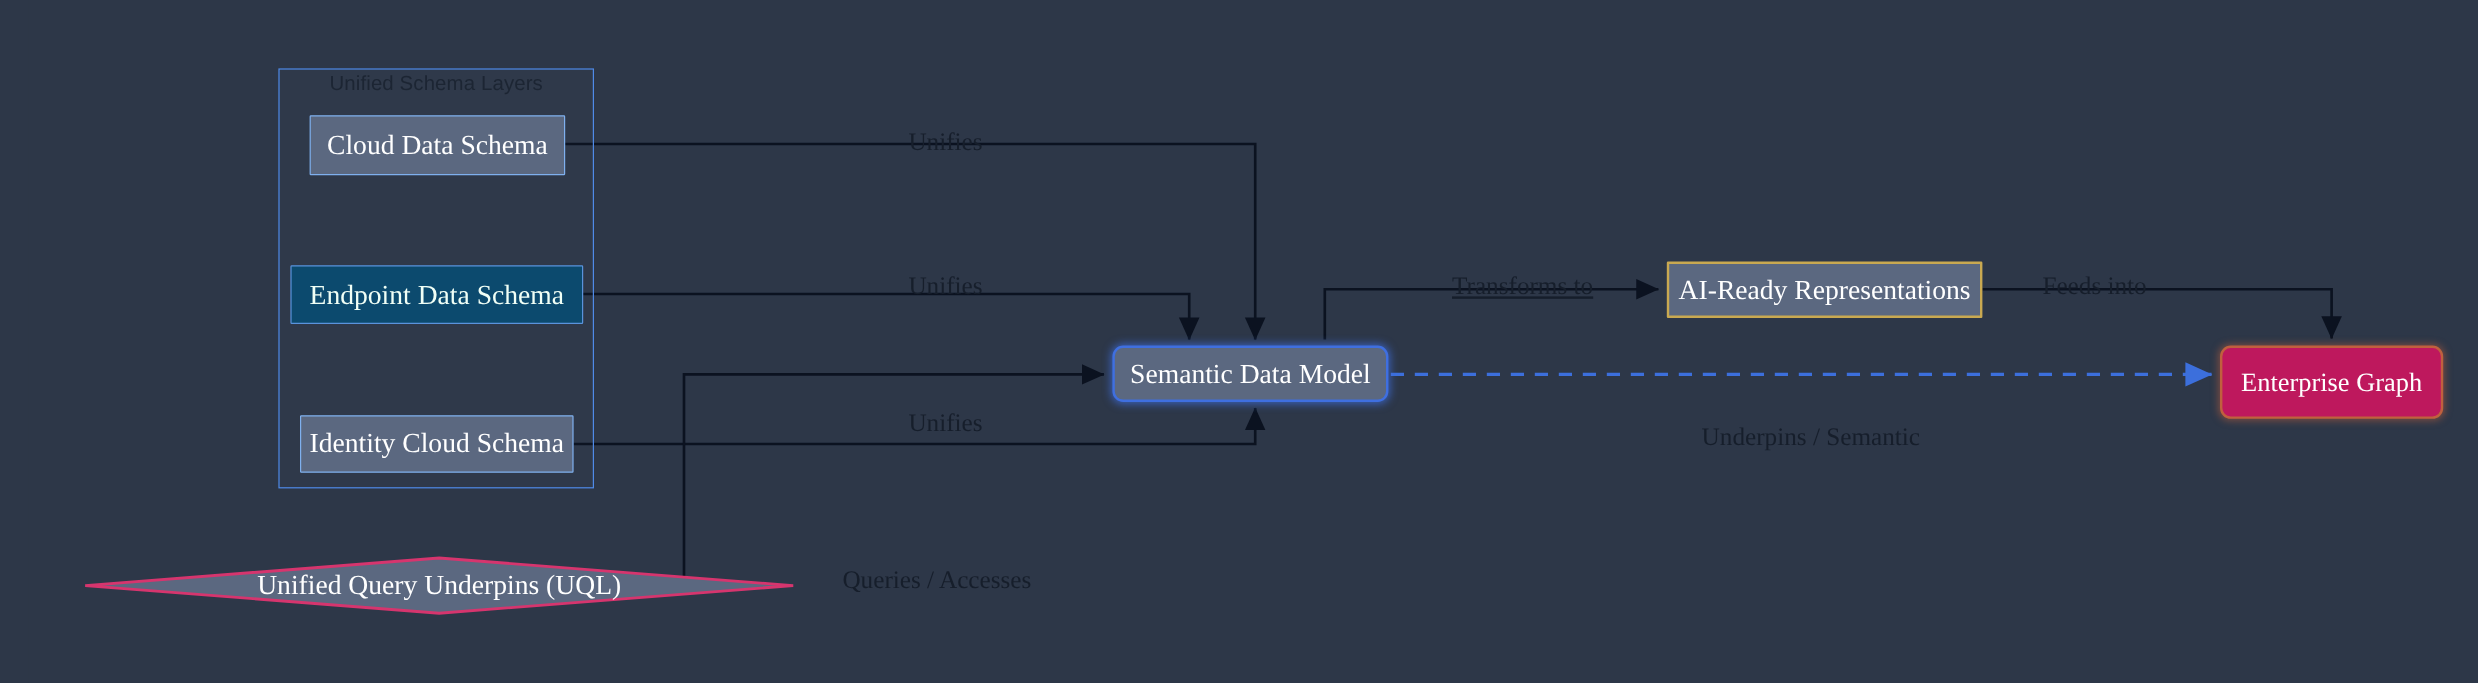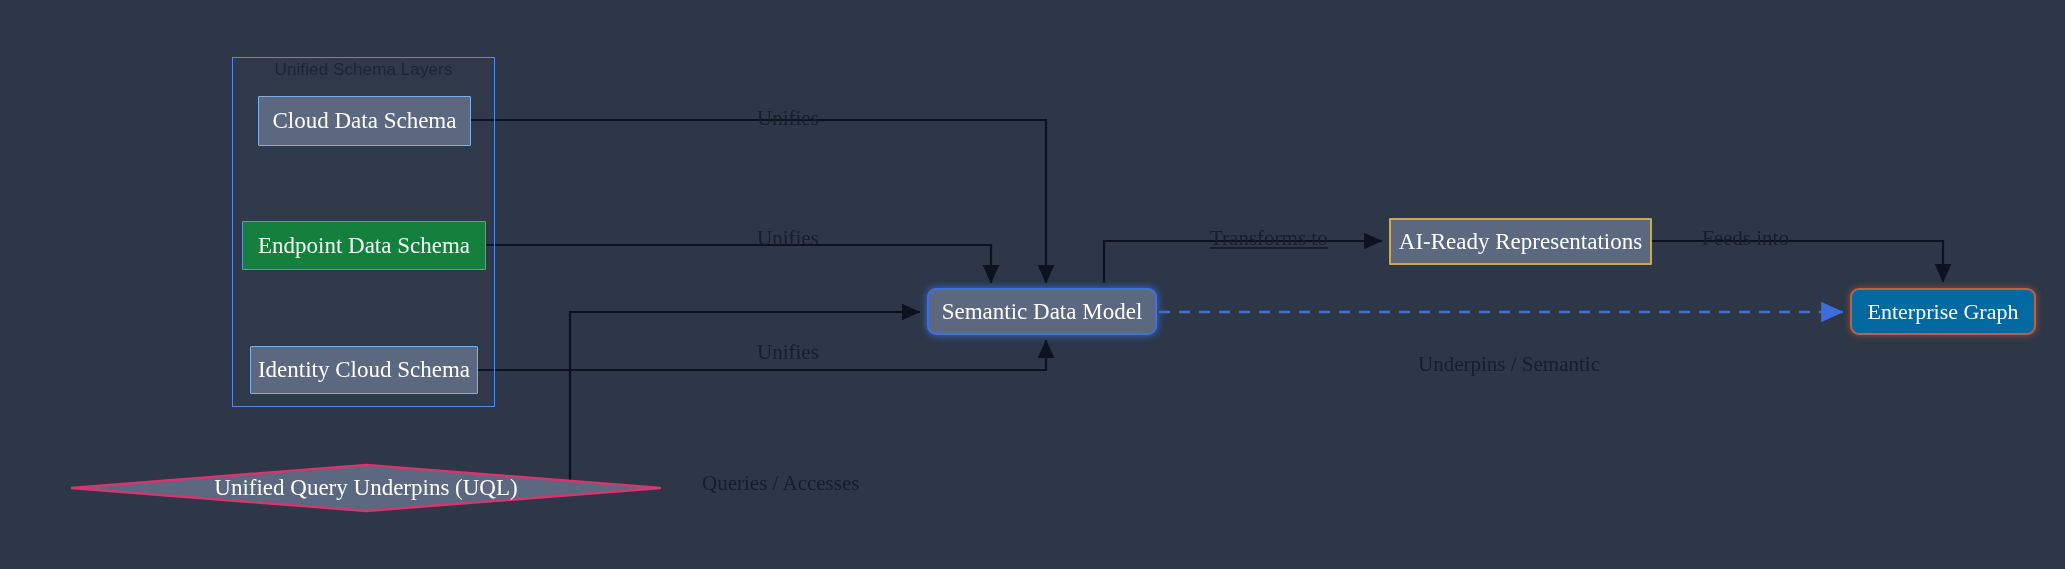--- a/index.html
+++ b/index.html
@@ -66,21 +66,21 @@
   }
 
   
   .schema-node {
     border: 1.3px solid #7fb0ee;
     background: #5b6880;
     font-size: 23px;
     border-radius: 1px;
   }
   .schema-node.highlight {
-    background: #15803d;
+    background: #0c4a6e;
     border-color: #5a93dc;
     color: #f0fff6;
   }
 
   #node-cloud-schema   { left: 234px; top: 96px;  width: 213px; height: 50px; }
   #node-endpoint-schema{ left: 218px; top: 221px; width: 244px; height: 49px; }
   #node-identity-schema{ left: 226px; top: 346px; width: 228px; height: 48px; }
 
   
   #node-semantic-model {
@@ -105,24 +105,24 @@
     background: #5b6880;
     font-size: 23px;
     border-radius: 1px;
   }
 
   
   #node-enterprise-graph {
     left: 1826px;
     top: 288px;
     width: 186px;
-    height: 47px;
+    height: 61px;
     border: 2px solid #c0603e;
     border-radius: 9px;
-    background: #0369a1;
+    background: #be185d;
     font-size: 22px;
     box-shadow: 0 0 6px 1px rgba(192,96,62,0.5);
   }
   #node-uql-label {
     position: absolute;
     left: 47px;
     top: 465px;
     width: 590px;
     height: 46px;
     display: flex;

